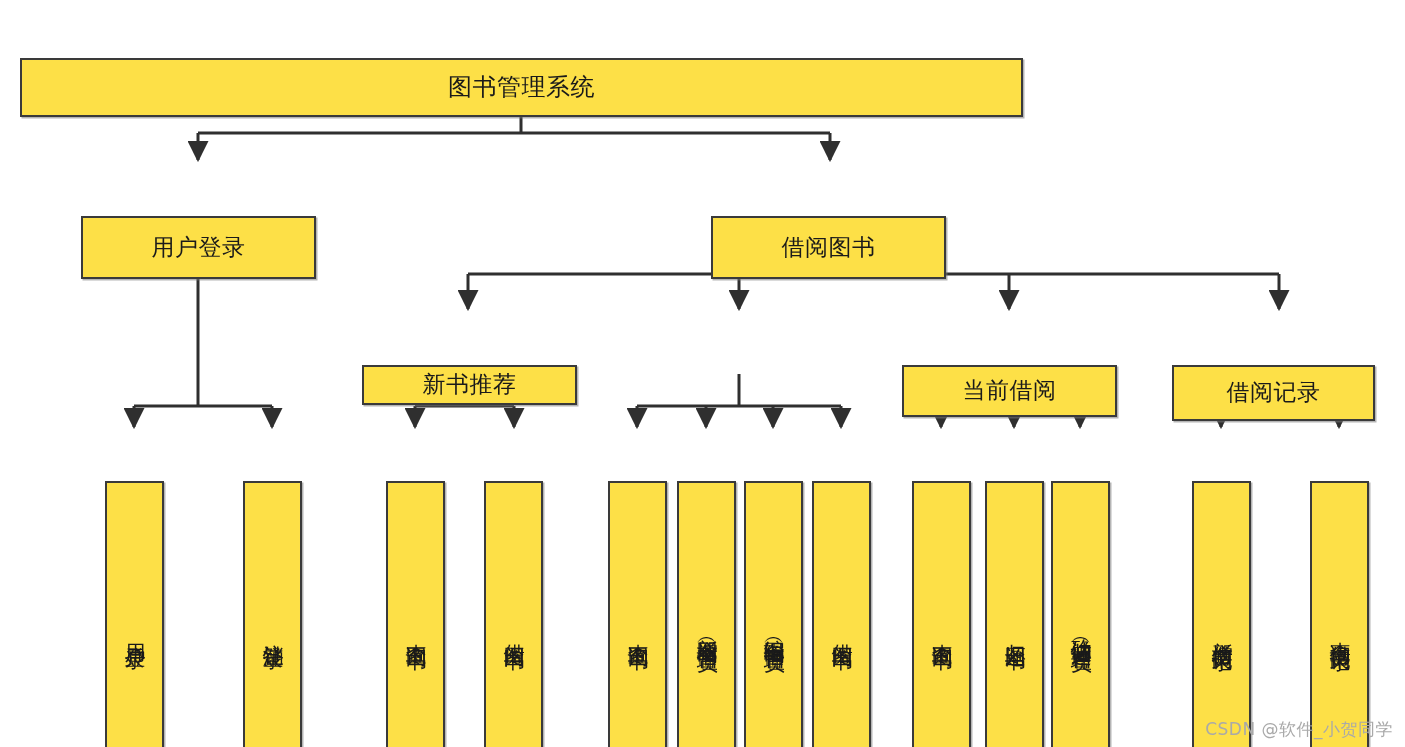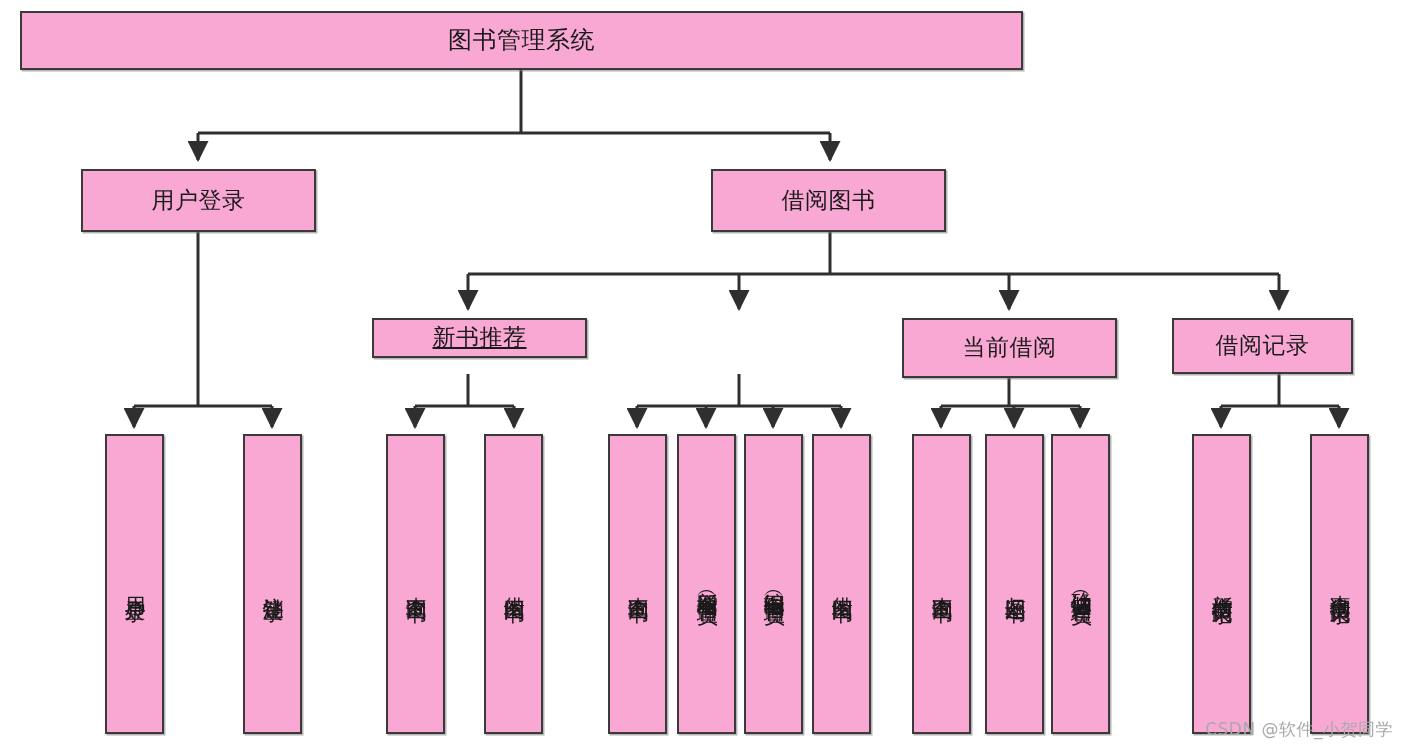--- a/index.html
+++ b/index.html
@@ -22,28 +22,29 @@
   #connectors {
     position: absolute;
     left: 0;
     top: 0;
     width: 1405px;
     height: 747px;
   }
   .node {
     position: absolute;
     box-sizing: border-box;
-    background: #f9a8d4;
+    background: #fde047;
     border: 2px solid #3a3a3a;
     box-shadow: 1.5px 1.5px 0 0 rgba(120,120,120,0.55);
     display: flex;
     align-items: center;
     justify-content: center;
     color: #1a1a1a;
     z-index: 2;
+    margin-top: 47px;
   }
   .node .label {
     display: block;
     text-align: center;
     line-height: 1.12;
     white-space: nowrap;
     letter-spacing: 0.5px;
   }
   
   .node.horiz .label {
@@ -139,27 +140,27 @@
     <span class="label">图书管理系统</span>
   </div>
 
   <div class="node horiz" style="left:81px; top:169px; width:235px; height:63px;">
     <span class="label">用户登录</span>
   </div>
   <div class="node horiz" style="left:711px; top:169px; width:235px; height:63px;">
     <span class="label">借阅图书</span>
   </div>
 
-  <div class="node horiz" style="left:372px; top:318px; width:215px; height:40px;text-decoration:underline;">
+  <div class="node horiz" style="left:362px; top:318px; width:215px; height:40px;">
     <span class="label">新书推荐</span>
   </div>
-  <div class="node horiz" style="left:902px; top:318px; width:215px; height:60px;">
+  <div class="node horiz" style="left:902px; top:318px; width:215px; height:52px;">
     <span class="label">当前借阅</span>
   </div>
-  <div class="node horiz" style="left:1172px; top:318px; width:181px; height:56px;">
+  <div class="node horiz" style="left:1172px; top:318px; width:203px; height:56px;">
     <span class="label">借阅记录</span>
   </div>
 
   <div class="node vert" style="left:105px; top:434px; width:59px; height:300px;">
     <span class="label">用户登录</span>
   </div>
   <div class="node vert" style="left:243px; top:434px; width:59px; height:300px;">
     <span class="label">注销登录</span>
   </div>
 

